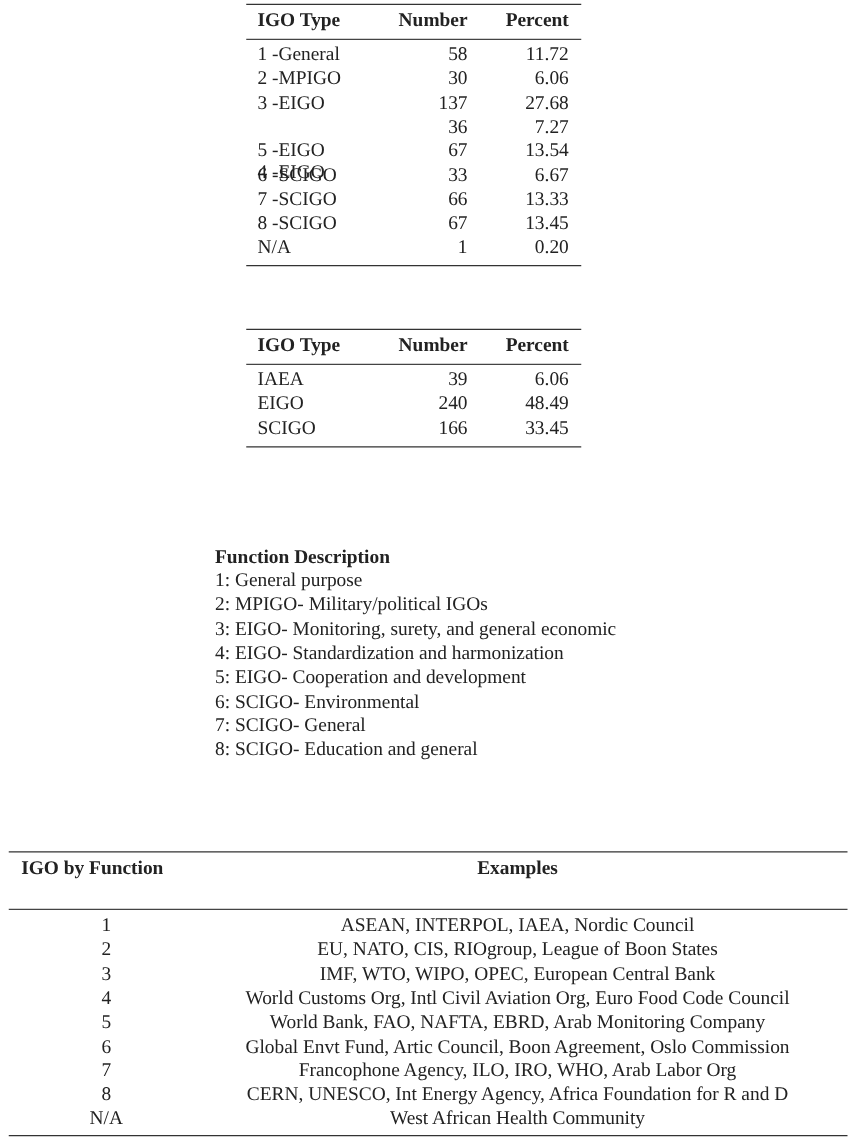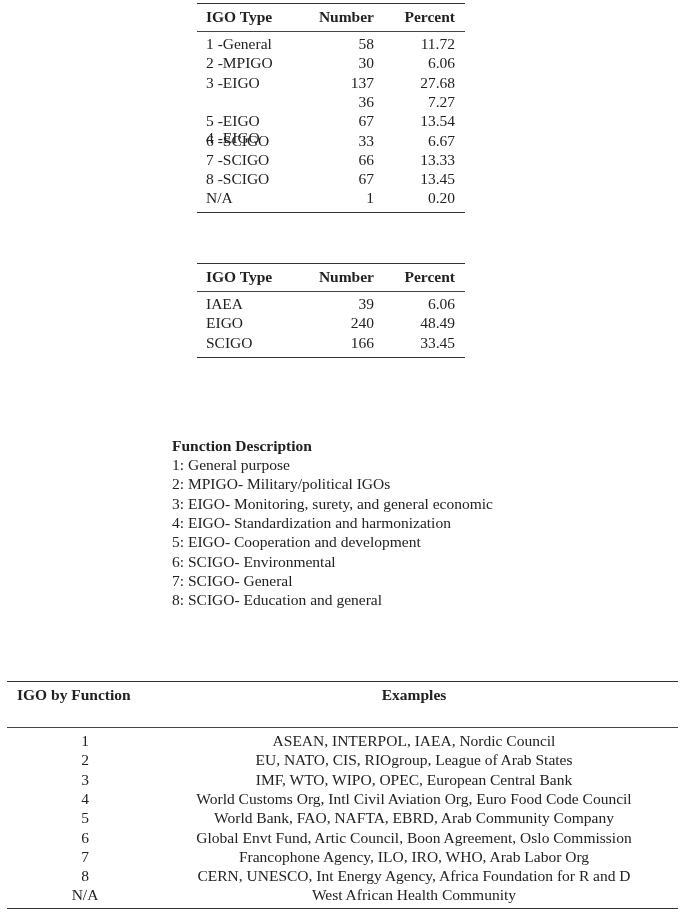--- a/index.html
+++ b/index.html
@@ -117,33 +117,33 @@
   <div class="t cell b" style="left:17px; top:685px;">IGO by Function</div>
   <div class="t cell b c" style="left:160px; width:508px; top:685px;">Examples</div>
   <div class="rule thin" style="left:7px; width:671px; top:727px;"></div>
   <div id="t3body">
       <div>
         <div class="t cell c" style="left:30px; width:110px; top:731px;">1</div>
         <div class="t cell c" style="left:160px; width:508px; top:731px;">ASEAN, INTERPOL, IAEA, Nordic Council</div>
       </div>
       <div>
         <div class="t cell c" style="left:30px; width:110px; top:750.3px;">2</div>
-        <div class="t cell c" style="left:160px; width:508px; top:750.3px;">EU, NATO, CIS, RIOgroup, League of Arab States</div>
+        <div class="t cell c" style="left:160px; width:508px; top:750.3px;">EU, NATO, CIS, RIOgroup, League of Boon States</div>
       </div>
       <div>
         <div class="t cell c" style="left:30px; width:110px; top:769.6px;">3</div>
         <div class="t cell c" style="left:160px; width:508px; top:769.6px;">IMF, WTO, WIPO, OPEC, European Central Bank</div>
       </div>
       <div>
         <div class="t cell c" style="left:30px; width:110px; top:788.9px;">4</div>
         <div class="t cell c" style="left:160px; width:508px; top:788.9px;">World Customs Org, Intl Civil Aviation Org, Euro Food Code Council</div>
       </div>
       <div>
         <div class="t cell c" style="left:30px; width:110px; top:808.2px;">5</div>
-        <div class="t cell c" style="left:160px; width:508px; top:808.2px;">World Bank, FAO, NAFTA, EBRD, Arab Community Company</div>
+        <div class="t cell c" style="left:160px; width:508px; top:808.2px;">World Bank, FAO, NAFTA, EBRD, Arab Monitoring Company</div>
       </div>
       <div>
         <div class="t cell c" style="left:30px; width:110px; top:827.5px;">6</div>
         <div class="t cell c" style="left:160px; width:508px; top:827.5px;">Global Envt Fund, Artic Council, Boon Agreement, Oslo Commission</div>
       </div>
       <div>
         <div class="t cell c" style="left:30px; width:110px; top:846.8px;">7</div>
         <div class="t cell c" style="left:160px; width:508px; top:846.8px;">Francophone Agency, ILO, IRO, WHO, Arab Labor Org</div>
       </div>
       <div>

